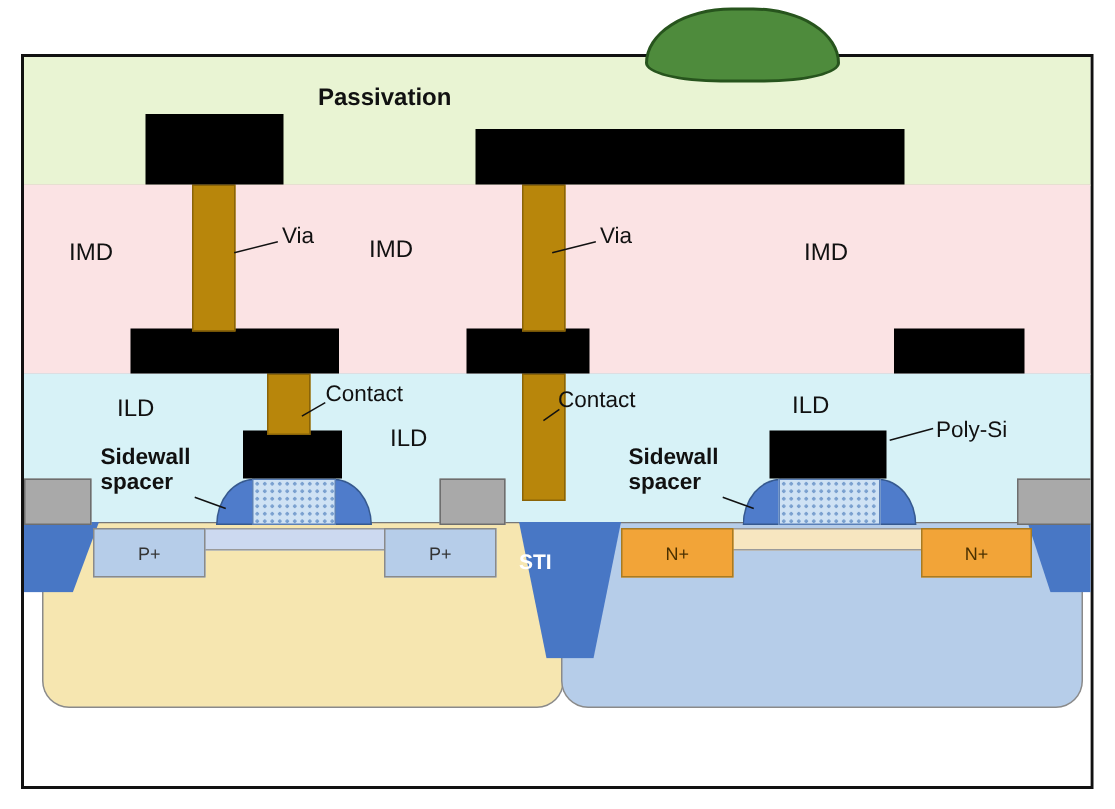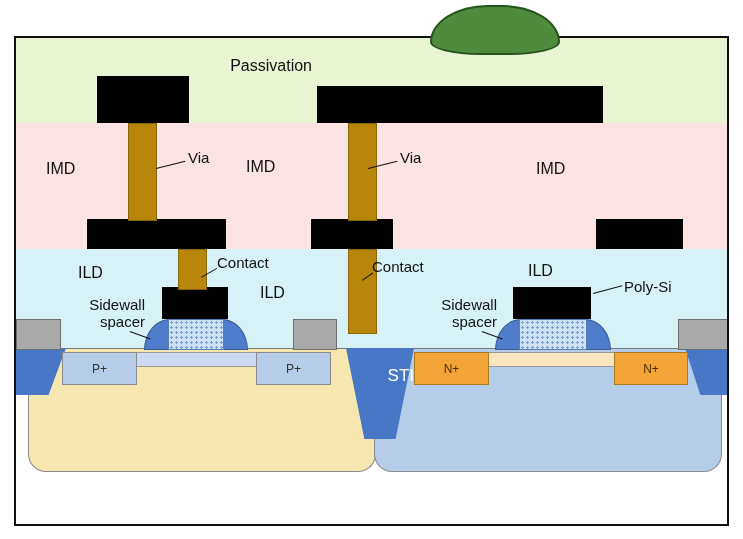--- a/index.html
+++ b/index.html
@@ -36,22 +36,22 @@
   .oxide { position:absolute; z-index:5; background-color:#cfe2f4;
            background-image:radial-gradient(circle,#7aa0cf 1px, transparent 1.3px);
            background-size:5px 5px; border:1px solid #5b80b8; }
   .spacer { position:absolute; z-index:5; background:var(--c-spacer); border:1px solid #36598f; }
   .spacer-l { border-radius:100% 0 0 0; }
   .spacer-r { border-radius:0 100% 0 0; }
   .bump { position:absolute; z-index:20; background:var(--c-bump);
           border:2px solid #27541d; border-radius:48% 48% 42% 42% / 80% 80% 28% 28%; }
   .lbl { position:absolute; z-index:10; font-size:16px; color:#111; white-space:nowrap; }
   .lbl-sm { font-size:15px; }
-  .lbl-lg { font-size:17px; }
-  .lbl-c { text-align:right; white-space:normal; }
+  .lbl-lg { font-size:14px; }
+  .lbl-c { text-align:left; white-space:normal;font-weight:bold; }
   .lbl-white { color:#fff; }
   .leader { position:absolute; z-index:10; height:0; border-top:1.5px solid #111; transform-origin:0 0; }
 </style>
 </head>
 <body>
 
 <div class="stage">
 
   <div class="frame">
 

